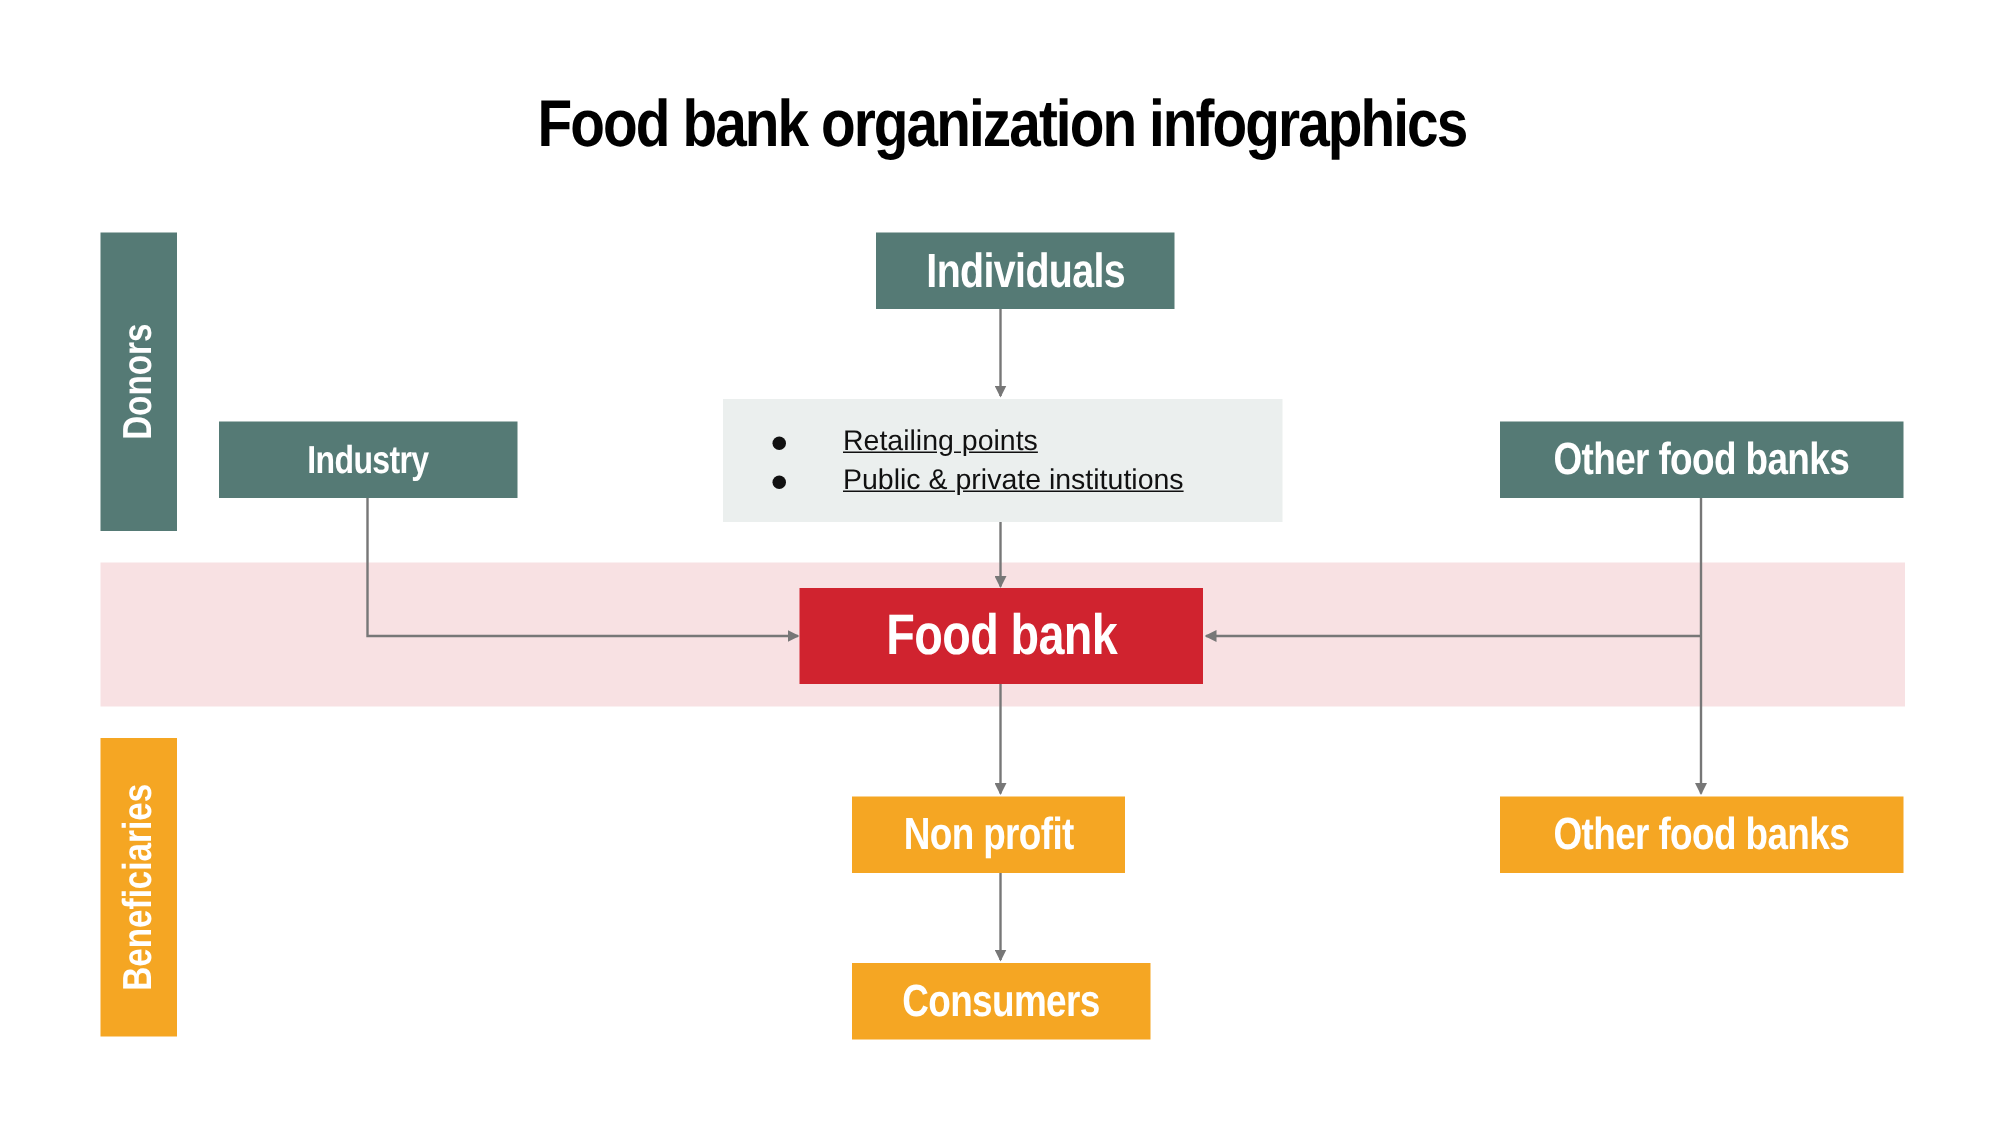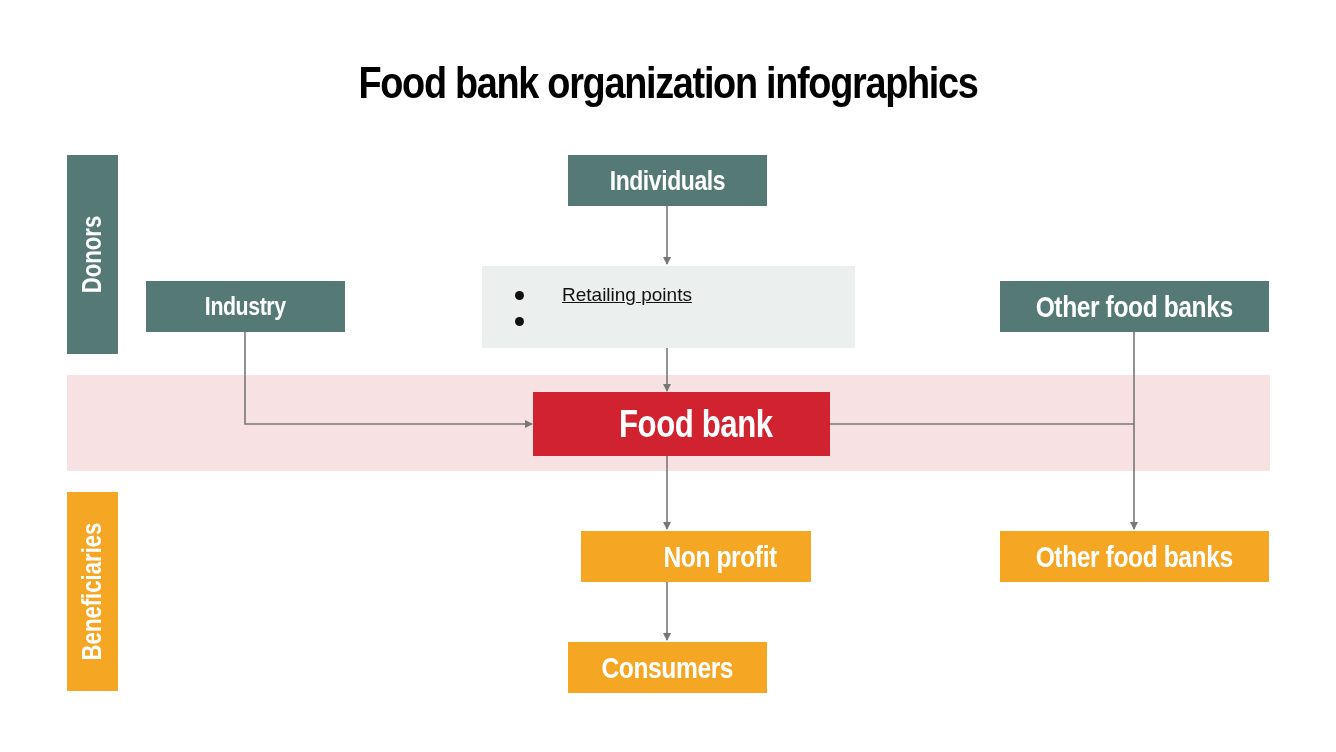--- a/index.html
+++ b/index.html
@@ -6,21 +6,21 @@
   body { width:1336px; height:752px; background:#ffffff; position:relative; overflow:hidden;
          font-family:"Liberation Sans", sans-serif; }
   .title { position:absolute; left:0; top:58px; width:1336px; text-align:center;
            font-family:"Liberation Sans", sans-serif; font-weight:bold; font-size:44px;
            letter-spacing:-1.5px; color:#000; transform:scaleX(0.86); transform-origin:center; }
   .box { position:absolute; display:flex; align-items:center; justify-content:center;
          color:#ffffff; font-weight:bold; font-family:"Liberation Sans", sans-serif; }
   .box span { display:inline-block; transform:scaleX(0.82); white-space:nowrap; letter-spacing:-0.5px; }
   .teal { background:#557a75; }
   .orange { background:#f5a623; }
-  .red { background:#d0232f;padding-left:28px; }
+  .red { background:#d0232f; }
   .band { position:absolute; left:67px; top:375px; width:1203px; height:96px; background:#f8e1e3; }
   .vlabel { position:absolute; display:flex; align-items:center; justify-content:center;
             color:#fff; font-weight:bold; font-size:27px; }
   .vlabel span { transform:rotate(-90deg) scaleX(0.82); white-space:nowrap; display:inline-block; }
   .note { position:absolute; left:482px; top:266px; width:373px; height:82px; background:#ebefee;
           font-family:"Liberation Sans", sans-serif; font-size:19px; color:#111; }
   .note ul { margin:0; padding:16px 0 0 0; list-style:none;text-decoration:underline; }
   .note li { position:relative; padding-left:80px; line-height:26px; }
   .note li .dot { position:absolute; left:33px; top:9px; width:9px; height:9px; border-radius:50%; background:#111; }
   svg.lines { position:absolute; left:0; top:0; }
@@ -49,42 +49,42 @@
   </g>
 </svg>
 
 <div class="vlabel teal" style="left:67px;top:155px;width:51px;height:199px;">
   <span>Donors</span>
 </div>
 <div class="vlabel orange" style="left:67px;top:492px;width:51px;height:199px;">
   <span>Beneficiaries</span>
 </div>
 
-<div class="box teal" style="left:568px;top:155px;width:199px;height:51px;font-size:28px;text-align:right;">
+<div class="box teal" style="left:584px;top:155px;width:199px;height:51px;font-size:32px;text-align:right;">
   <span>Individuals</span>
 </div>
 <div class="box teal" style="left:146px;top:281px;width:199px;height:51px;font-size:26px;">
   <span>Industry</span>
 </div>
 <div class="box teal" style="left:1000px;top:281px;width:269px;height:51px;font-size:30px;">
   <span>Other food banks</span>
 </div>
 
 <div class="note">
   <ul>
     <li><span class="dot"></span><span>Retailing points</span></li>
-    <li><span class="dot"></span></li>
+    <li><span class="dot"></span><span>Public &amp; private institutions</span></li>
   </ul>
 </div>
 
 <div class="box red" style="left:533px;top:392px;width:269px;height:64px;font-size:38px;">
   <span>Food bank</span>
 </div>
 
-<div class="box orange" style="left:581px;top:531px;width:182px;height:51px;font-size:30px;padding-left:48px;">
+<div class="box orange" style="left:568px;top:531px;width:182px;height:51px;font-size:30px;">
   <span>Non profit</span>
 </div>
 <div class="box orange" style="left:568px;top:642px;width:199px;height:51px;font-size:30px;">
   <span>Consumers</span>
 </div>
 <div class="box orange" style="left:1000px;top:531px;width:269px;height:51px;font-size:30px;">
   <span>Other food banks</span>
 </div>
 
 </body></html>

